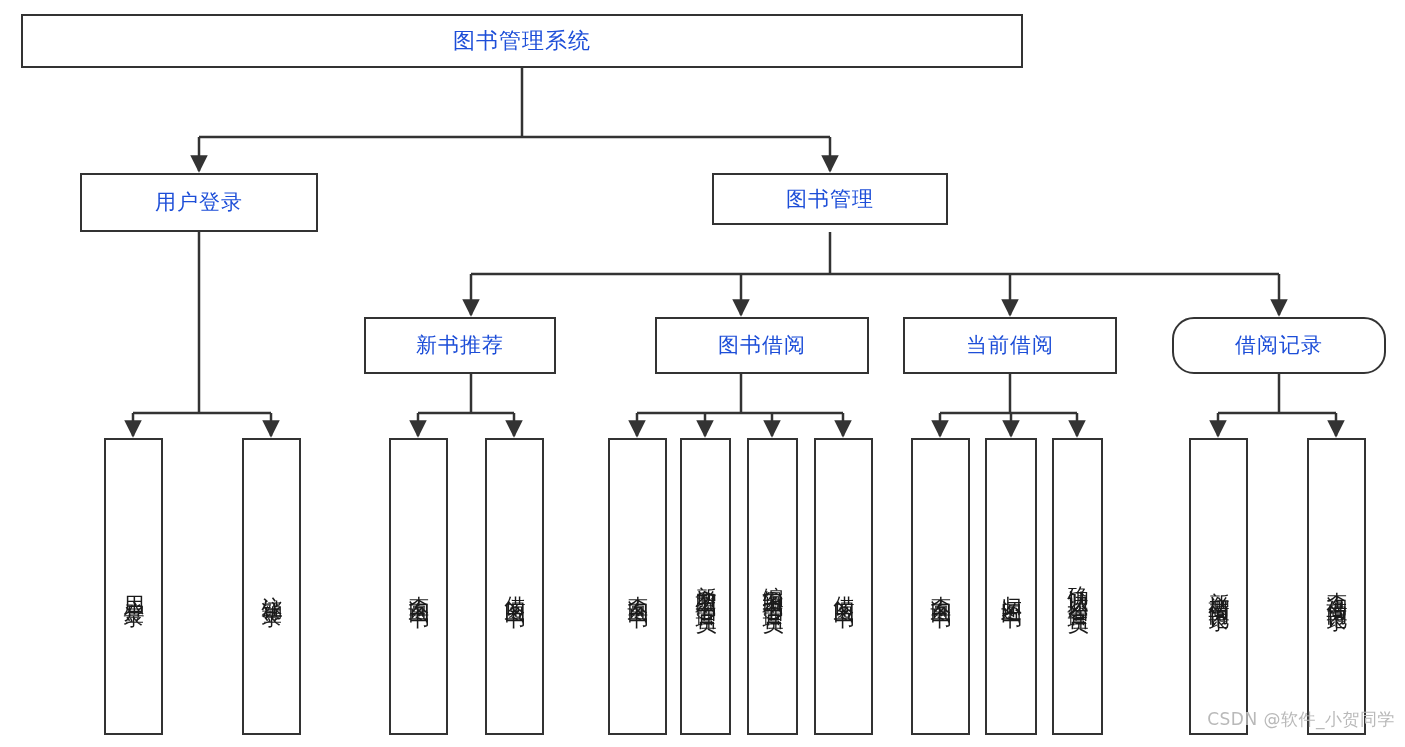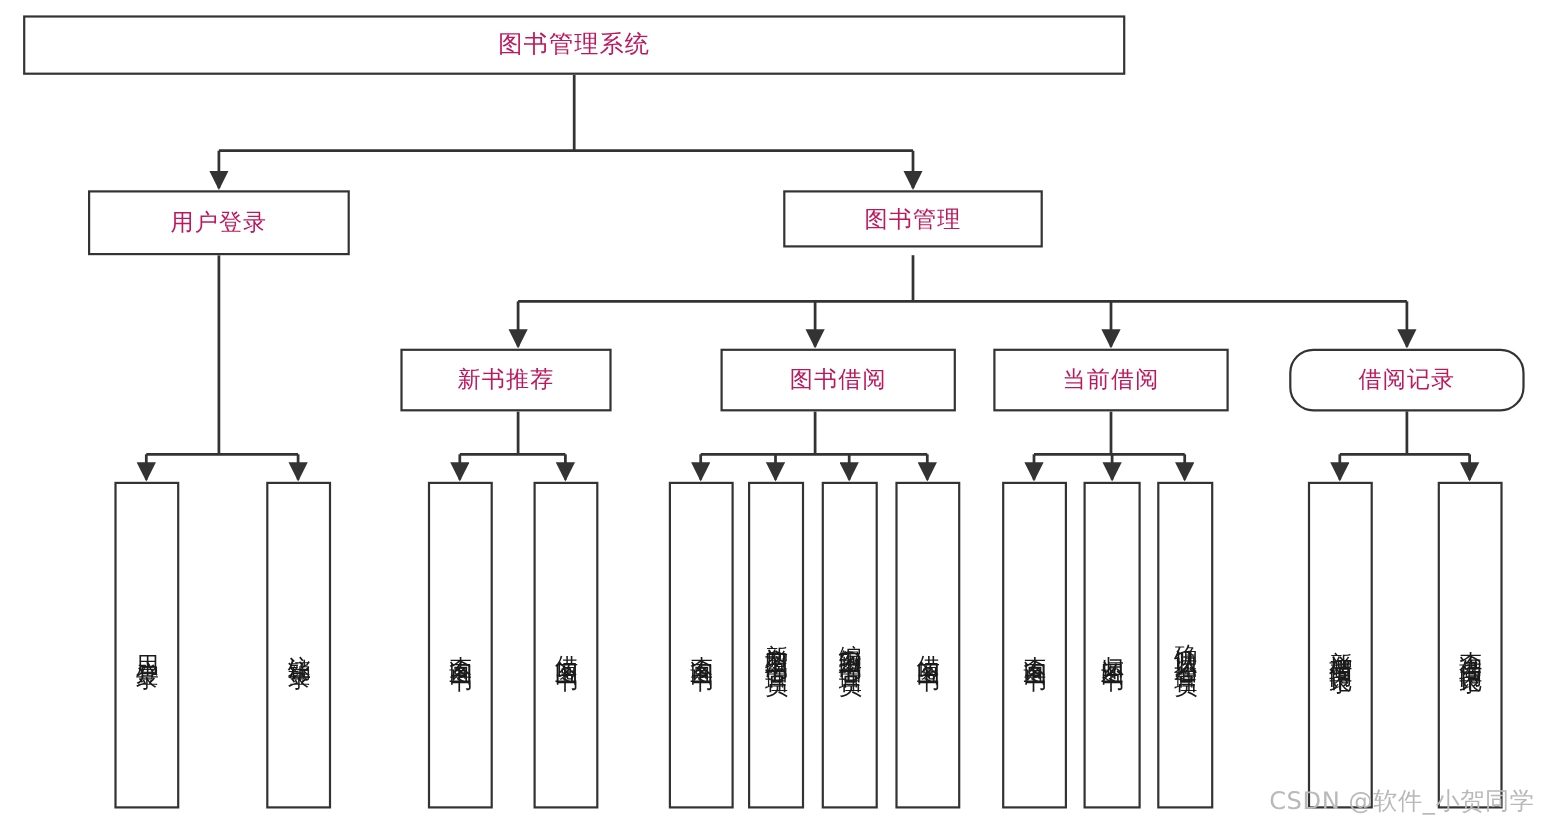--- a/index.html
+++ b/index.html
@@ -29,21 +29,21 @@
     position: absolute;
     box-sizing: border-box;
     background: #ffffff;
     border: 2px solid #333333;
     display: flex;
     align-items: center;
     justify-content: center;
   }
   .node-label-h {
     font-size: 21px;
-    color: #be185d;
+    color: #1d4ed8;
     line-height: 1.15;
     letter-spacing: 1px;
     white-space: nowrap;
     user-select: none;
   }
   .node-label-v {
     writing-mode: vertical-rl;
     text-orientation: upright;
     font-size: 21px;
     color: #1a1a1a;
@@ -52,22 +52,22 @@
     white-space: nowrap;
     user-select: none;
   }
   .title-label {
     font-size: 22px;
     letter-spacing: 1px;
   }
   #watermark {
     position: absolute;
     right: 10px;
-    bottom: 4px;
-    font-size: 22px;
+    bottom: 16px;
+    font-size: 17px;
     color: #b9b9b9;
     letter-spacing: 0.5px;
     user-select: none;
     pointer-events: none;
     white-space: nowrap;
   }
 </style>
 </head>
 <body>
 

